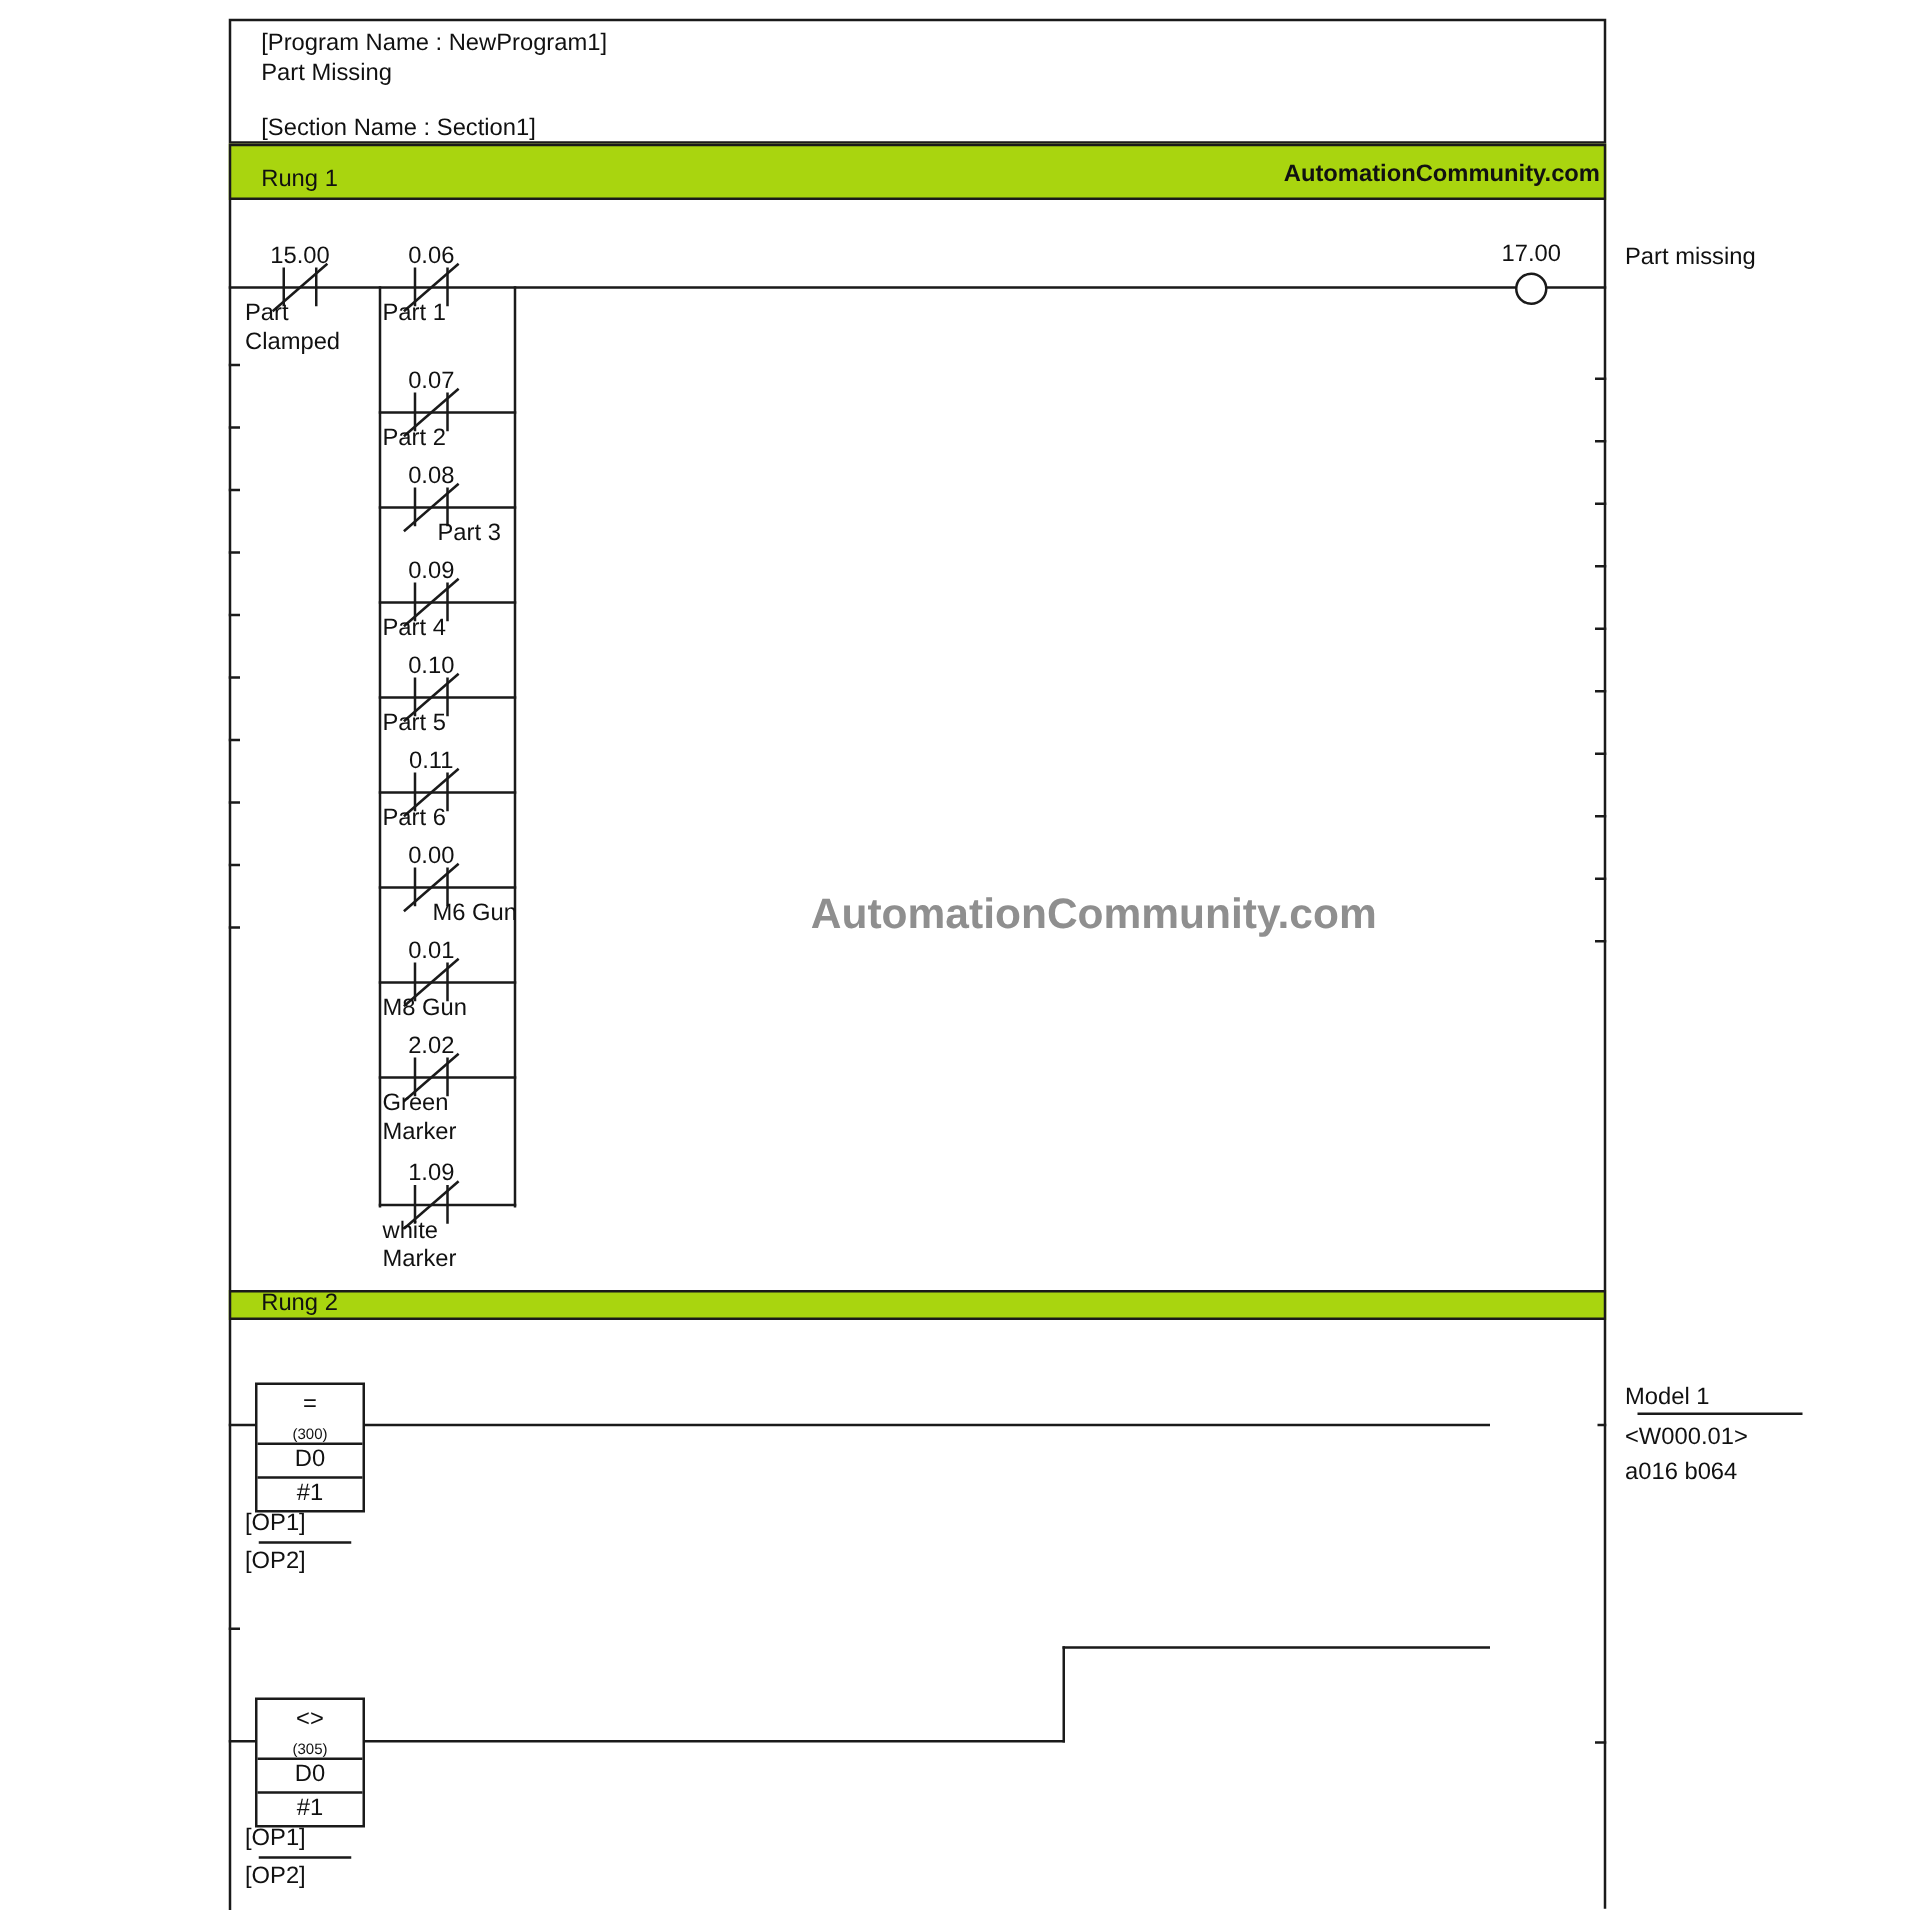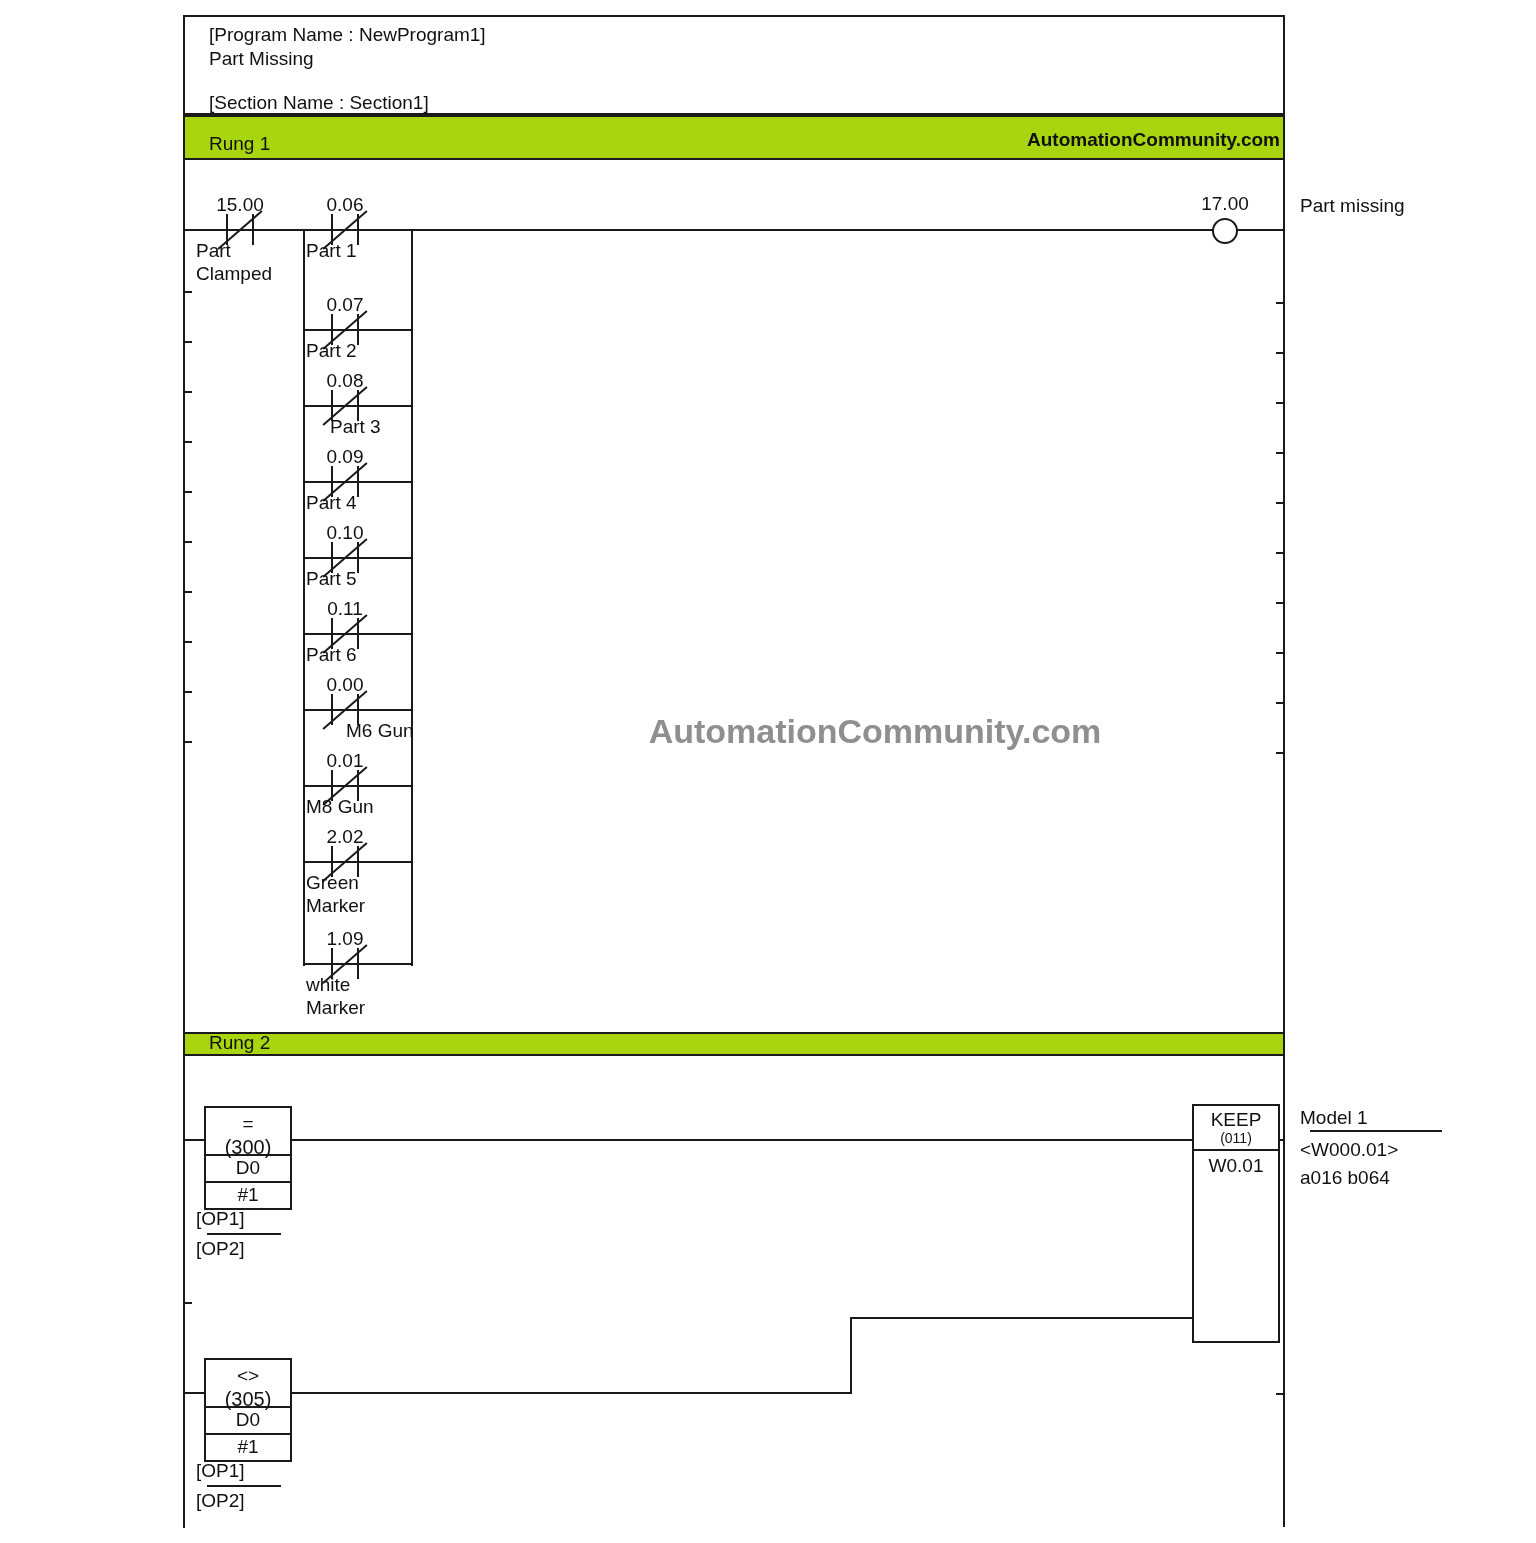--- a/index.html
+++ b/index.html
@@ -39,21 +39,21 @@
   }
   .keep{
     position:absolute;left:1192px;top:1104px;width:88px;height:239px;
     border:2px solid var(--line);background:#fff;box-sizing:border-box;text-align:center;
   }
   .keep-name{font-size:19px;line-height:22px;padding-top:3px;}
   .keep-code{font-size:14px;line-height:15px;}
   .keep-div{height:2px;background:var(--line);margin-top:3px;}
   .keep-operand{font-size:19px;line-height:22px;padding-top:4px;}
   .cmp-sec-sym{height:27px;padding-top:5px;text-align:center;font-size:19px;line-height:22px;}
-  .cmp-sec-code{height:14px;text-align:center;font-size:20px;line-height:14px;}
+  .cmp-sec-code{height:14px;text-align:center;font-size:12px;line-height:14px;}
   .cmp-sec-op{border-top:2px solid var(--line);height:25px;text-align:center;font-size:19px;line-height:24px;}
 </style>
 </head>
 <body>
 
 <div id="stage">
 
 
   <div class="headerbox">
     <div class="txt" style="left:24px;top:6px;">[Program Name : NewProgram1]</div>
@@ -88,26 +88,20 @@
   <div class="vl" style="left:1283px;top:1056px;height:471px;"></div>
 
   <div class="hl" style="left:183px;top:1139px;width:21px;"></div>
   <div class="hl" style="left:292px;top:1139px;width:900px;"></div>
   <div class="hl" style="left:1278px;top:1139px;width:7px;"></div>
   <div class="hl" style="left:183px;top:1392px;width:21px;"></div>
   <div class="hl" style="left:292px;top:1392px;width:560px;"></div>
   <div class="vl" style="left:850px;top:1317px;height:77px;"></div>
   <div class="hl" style="left:850px;top:1317px;width:342px;"></div>
 
-  <div class="keep">
-    <div class="keep-name">KEEP</div>
-    <div class="keep-code">(011)</div>
-    <div class="keep-div"></div>
-    <div class="keep-operand">W0.01</div>
-  </div>
 
   <div class="txt" style="left:1300px;top:1106px;">Model 1</div>
   <div class="hl" style="left:1310px;top:1130px;width:132px;"></div>
   <div class="txt" style="left:1300px;top:1138px;">&lt;W000.01&gt;</div>
   <div class="txt" style="left:1300px;top:1166px;">a016 b064</div>
 
 <div style="position: absolute; left: 210px; top: 212px; width: 60px; height: 36px;">
       <div class="vl" style="left: 16px; top: 2px; height: 31px;"></div>
       <div class="vl" style="left: 42px; top: 2px; height: 31px;"></div>
       <div class="slash" style="left: 1px; top: 17px; width: 58px;"></div>
@@ -130,21 +124,21 @@
     </div>
     <div class="txt txt-c" style="left: 285px; top: 293px; width: 120px;">0.07</div>
     <div class="txt" style="left: 306px; top: 339px;">Part 2</div>
     <div class="hl" style="left: 303px; top: 405px; width: 110px;"></div>
     <div style="position: absolute; left: 315px; top: 388px; width: 60px; height: 36px;">
       <div class="vl" style="left: 16px; top: 2px; height: 31px;"></div>
       <div class="vl" style="left: 42px; top: 2px; height: 31px;"></div>
       <div class="slash" style="left: 1px; top: 17px; width: 58px;"></div>
     </div>
     <div class="txt txt-c" style="left: 285px; top: 369px; width: 120px;">0.08</div>
-    <div class="txt" style="left: 303px; top: 415px; padding-left: 27px;">Part 3</div>
+    <div class="txt" style="left: 323px; top: 415px; padding-left: 27px;">Part 3</div>
     <div class="hl" style="left: 303px; top: 481px; width: 110px;"></div>
     <div style="position: absolute; left: 315px; top: 464px; width: 60px; height: 36px;">
       <div class="vl" style="left: 16px; top: 2px; height: 31px;"></div>
       <div class="vl" style="left: 42px; top: 2px; height: 31px;"></div>
       <div class="slash" style="left: 1px; top: 17px; width: 58px;"></div>
     </div>
     <div class="txt txt-c" style="left: 285px; top: 445px; width: 120px;">0.09</div>
     <div class="txt" style="left: 306px; top: 491px;">Part 4</div>
     <div class="hl" style="left: 303px; top: 557px; width: 110px;"></div>
     <div style="position: absolute; left: 315px; top: 540px; width: 60px; height: 36px;">

